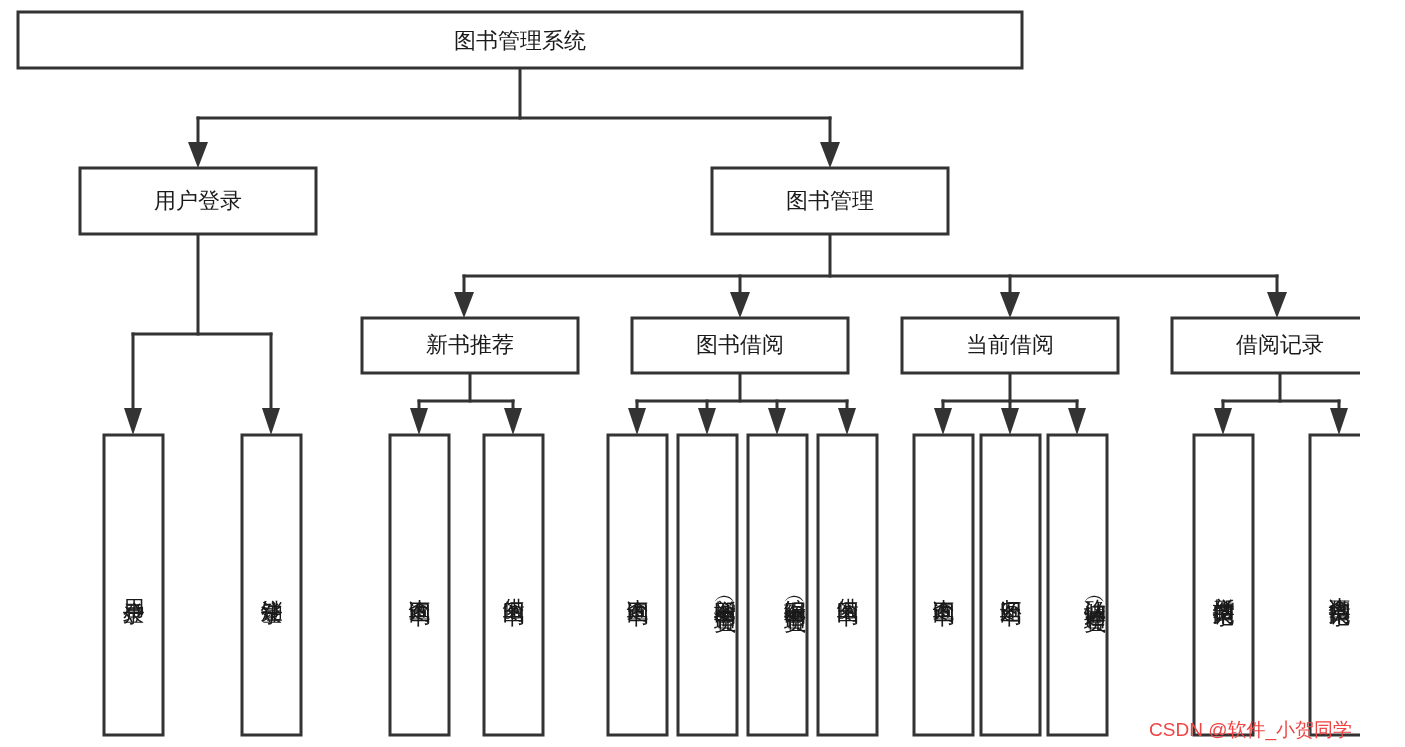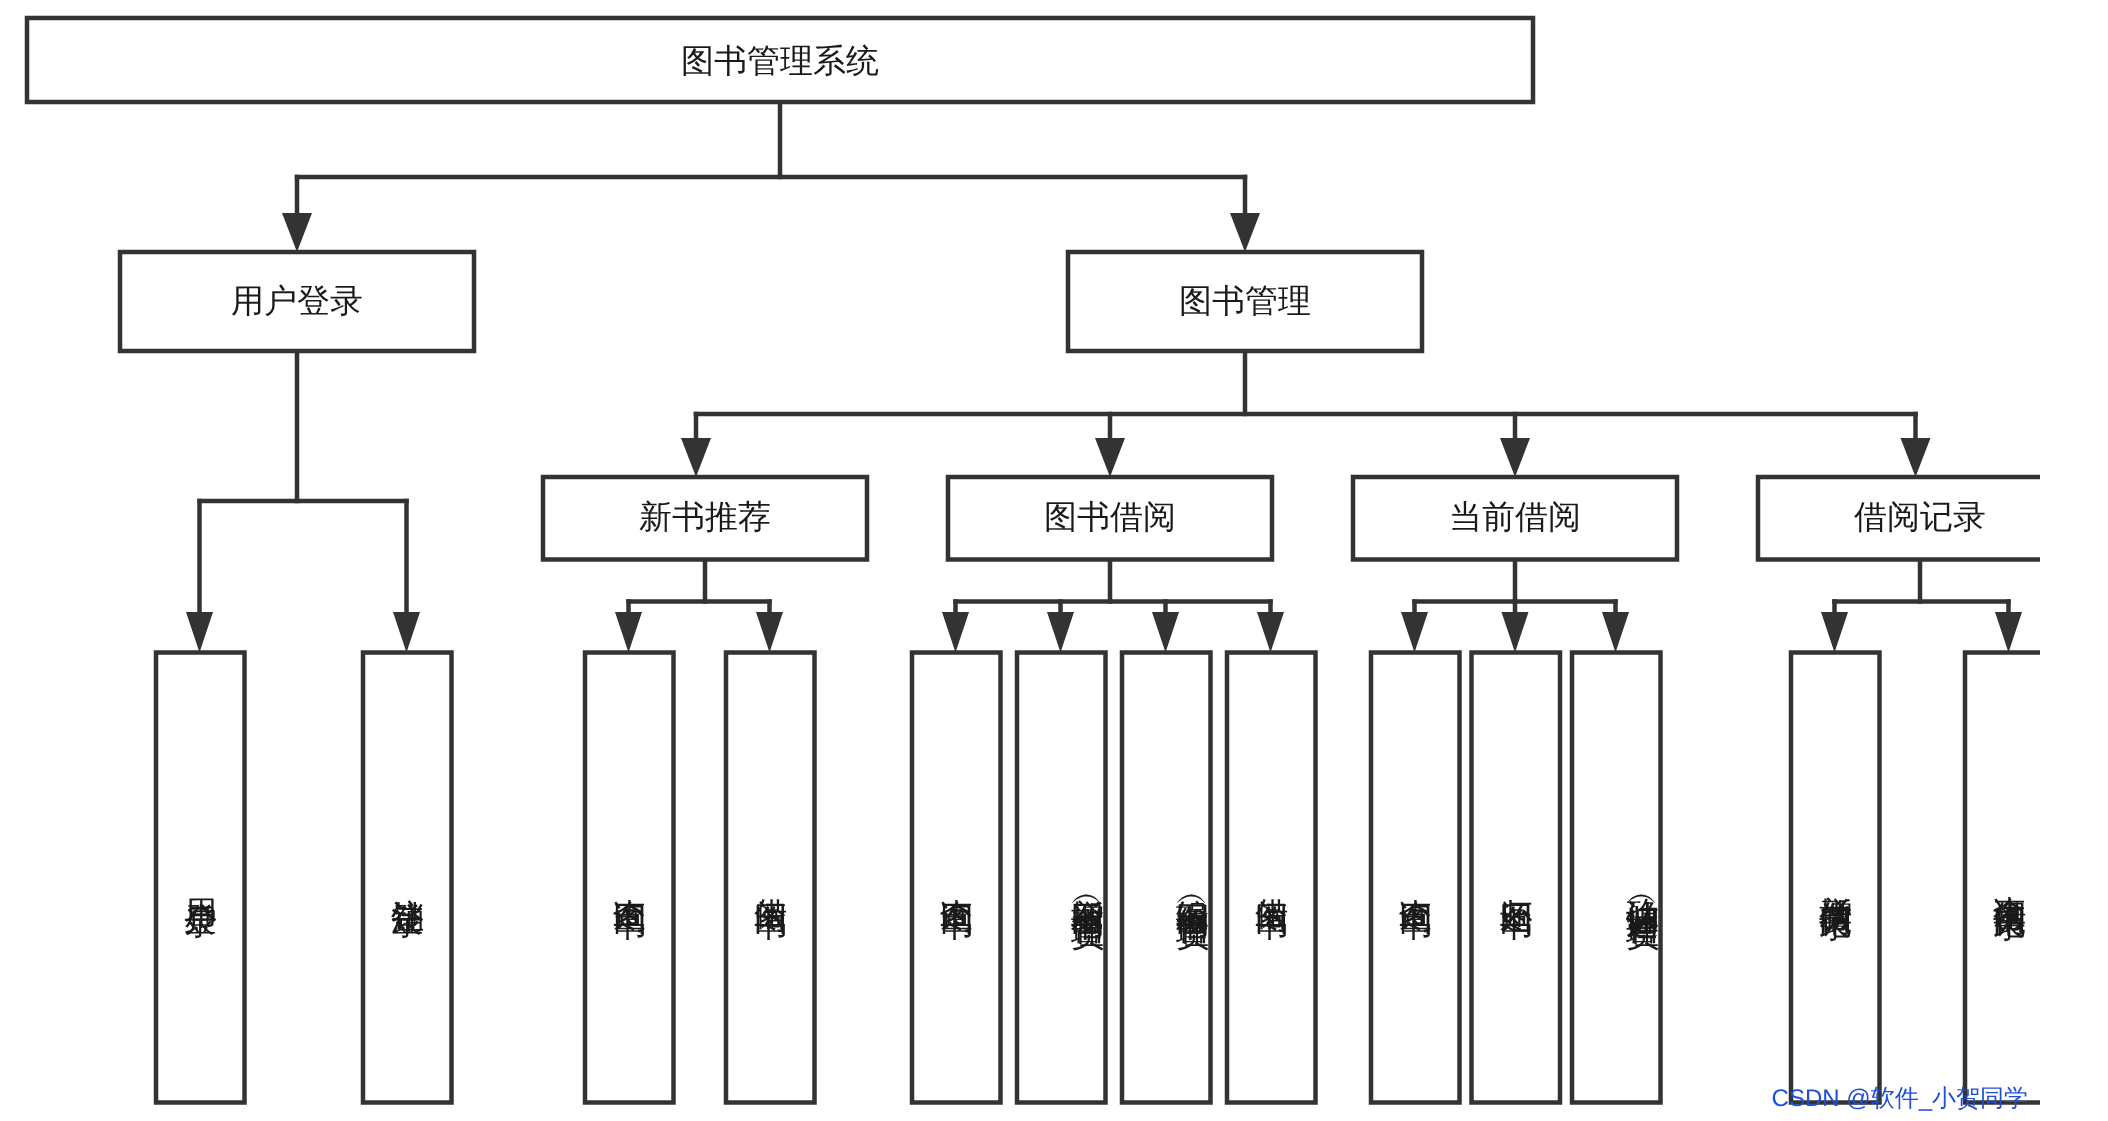--- a/index.html
+++ b/index.html
@@ -62,22 +62,22 @@
     align-items: center;
     justify-content: center;
     white-space: nowrap;
     user-select: none;
   }
   .watermark {
     position: absolute;
     right: 8px;
     bottom: 4px;
     font-family: "Liberation Sans", "DejaVu Sans", sans-serif;
-    font-size: 16px;
-    color: #1d4ed8;
+    font-size: 19px;
+    color: #ef4444;
     white-space: nowrap;
     user-select: none;
   }
 </style>
 </head>
 <body>
 
 <div id="diagram-root">
 
   <svg id="diagram-svg" viewBox="0 0 1405 747" xmlns="http://www.w3.org/2000/svg">

